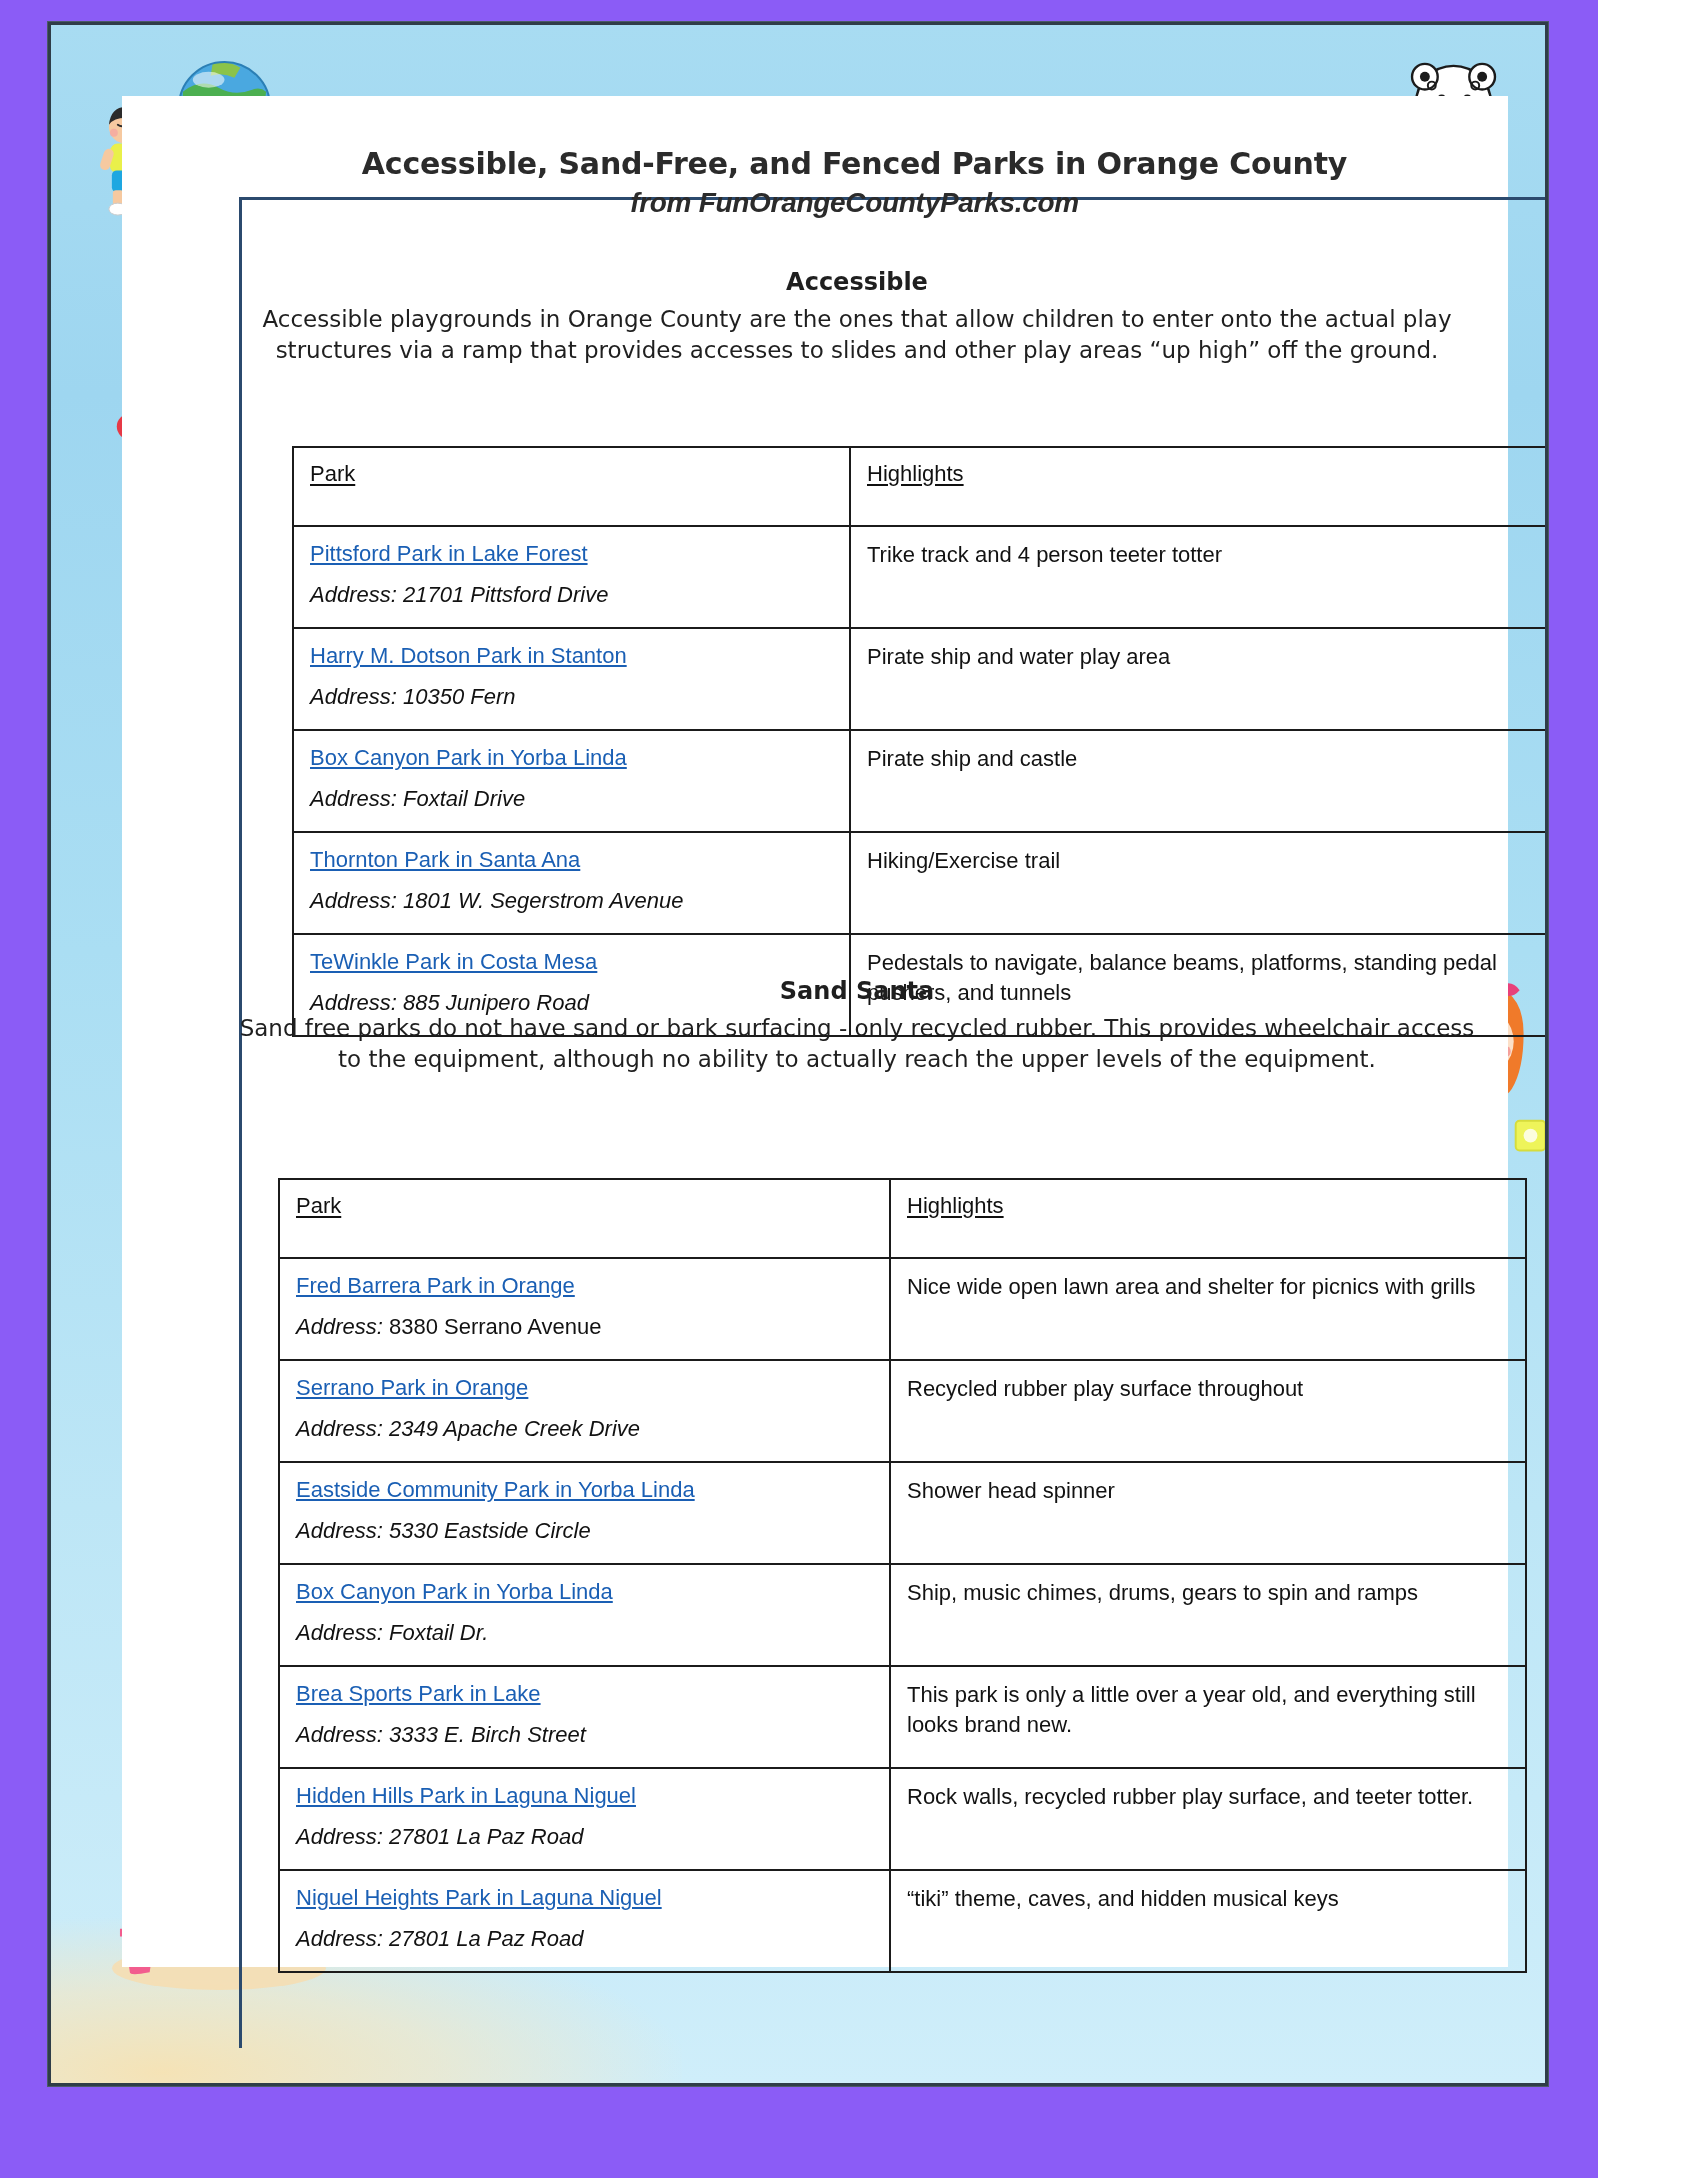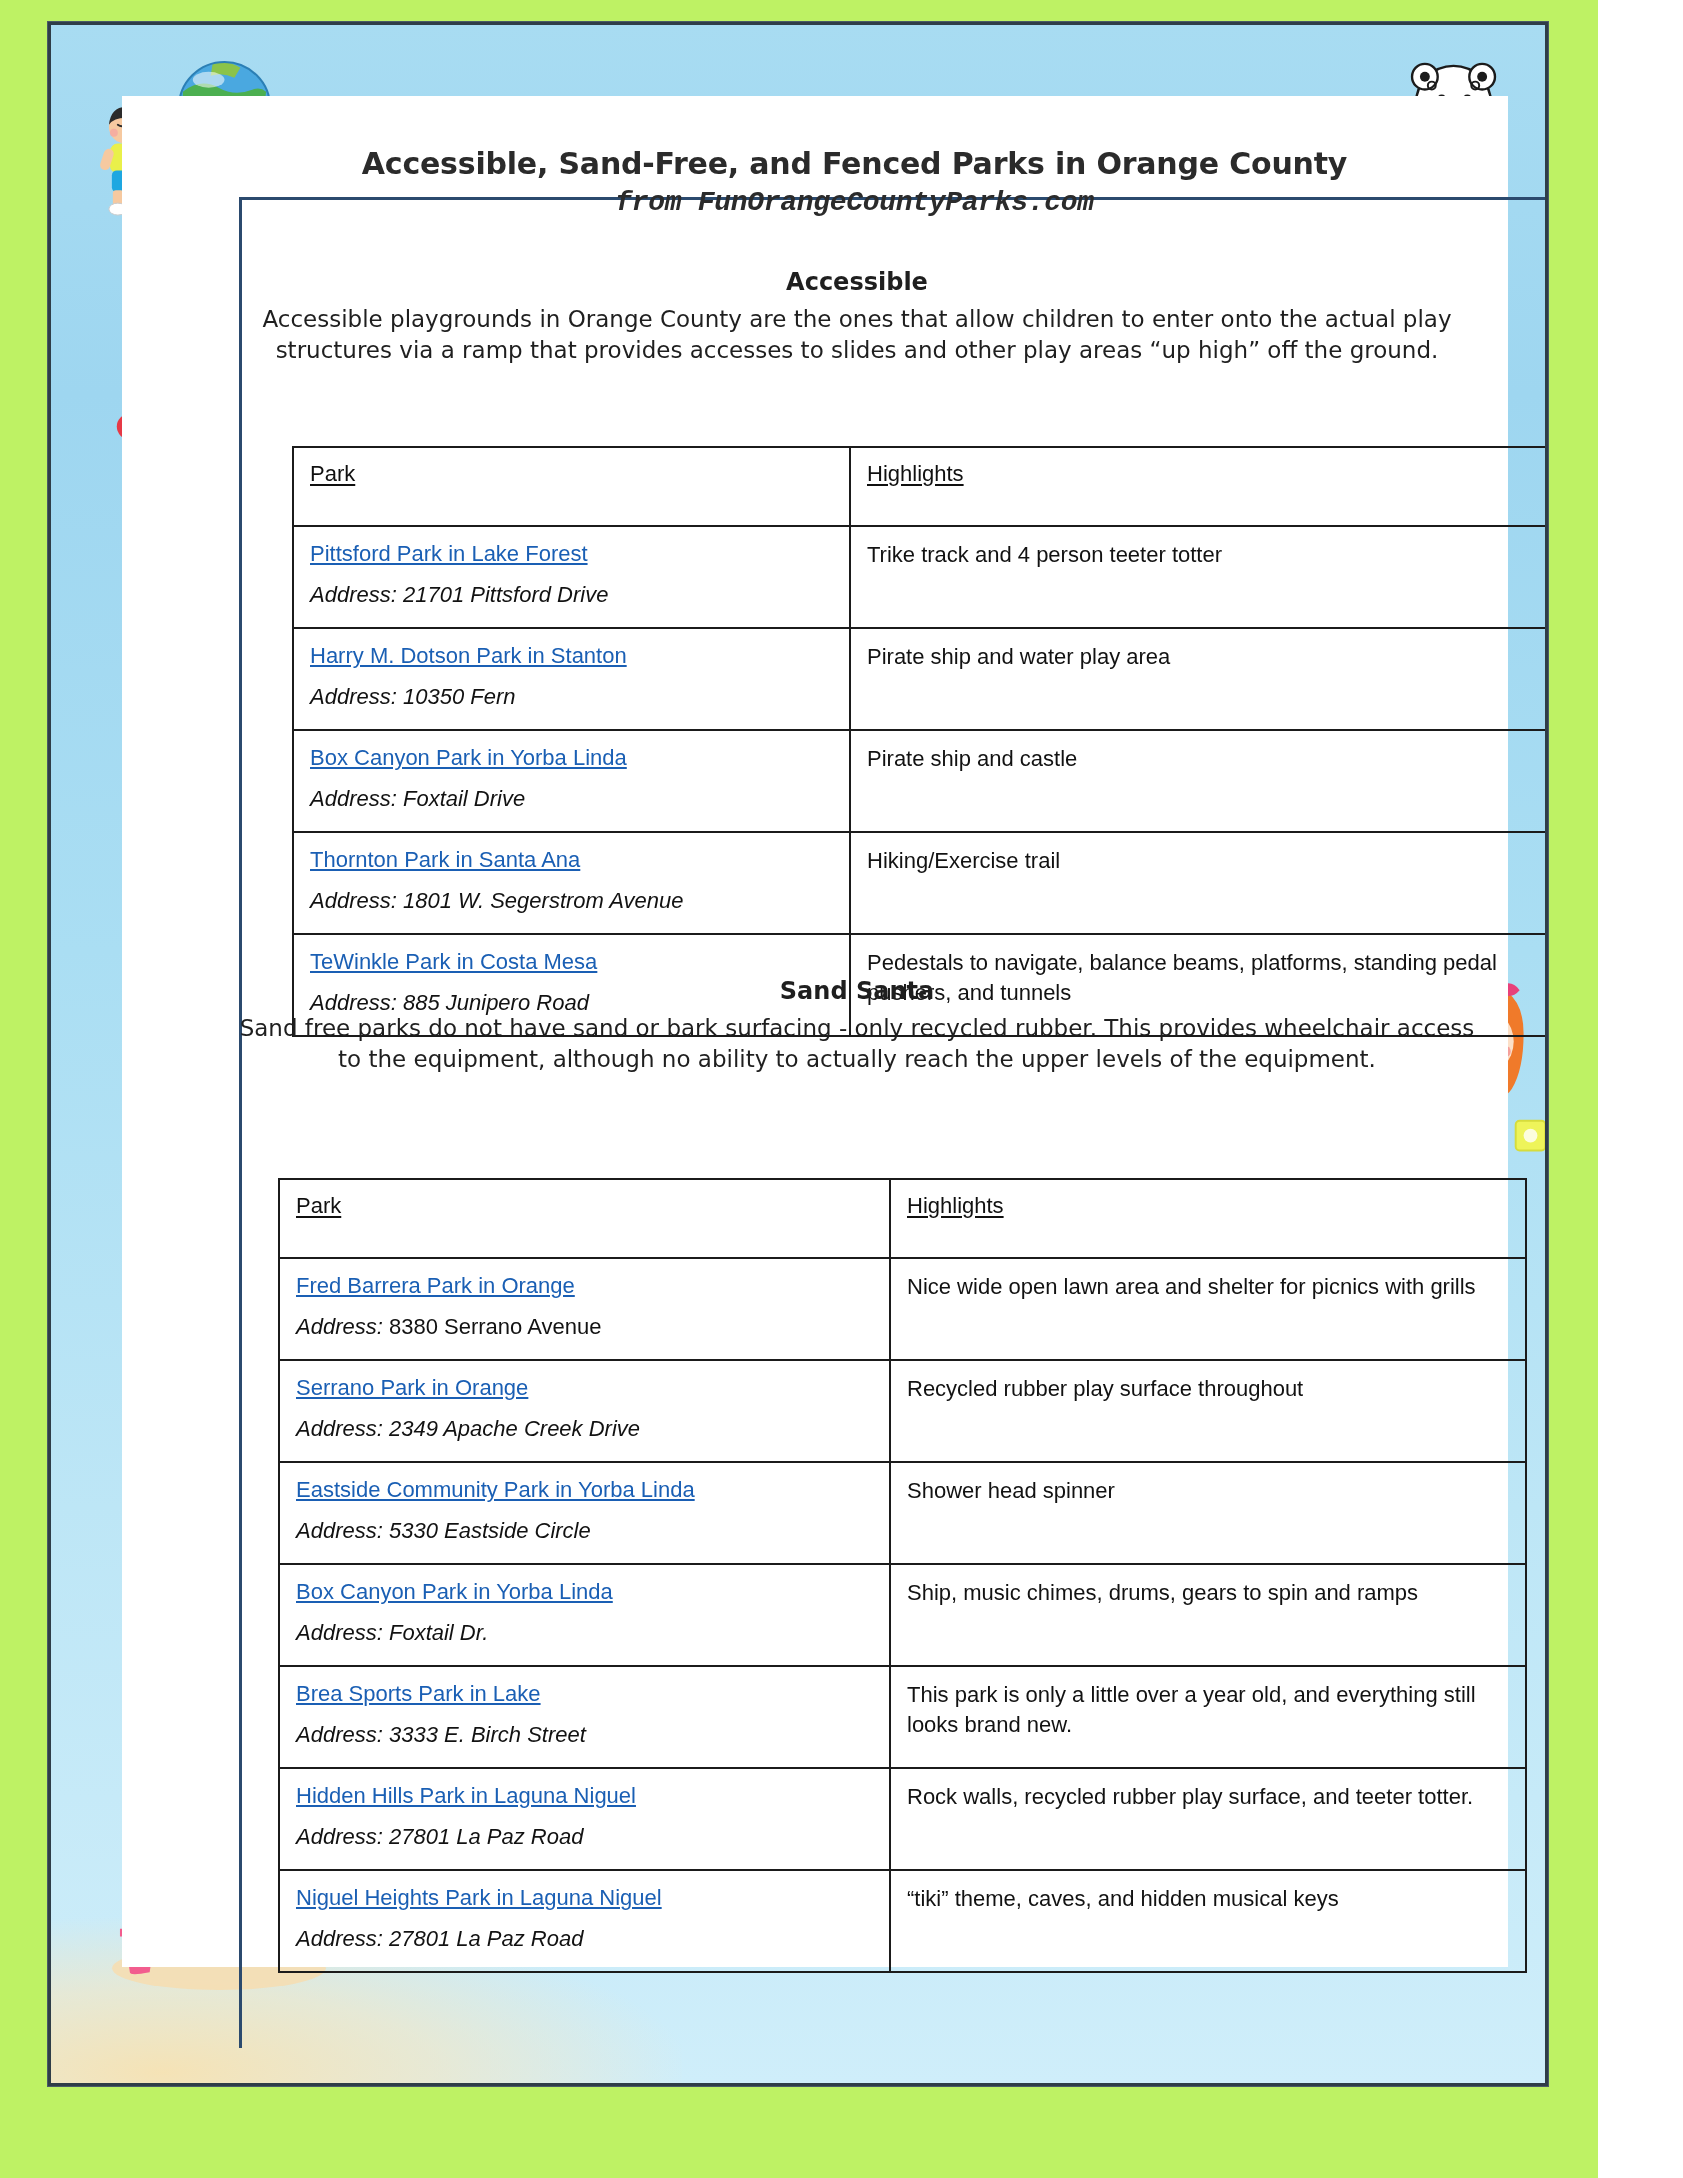--- a/index.html
+++ b/index.html
@@ -13,21 +13,21 @@
     font-family: "Liberation Sans", sans-serif;
     overflow: hidden;
   }
 
   
   .scan {
     position: absolute;
     left: 0; top: 0;
     width: 1598px;
     height: 2178px;
-    background: #bef264;
+    background: #8b5cf6;
   }
 
   
   .sheet {
     position: absolute;
     left: 48px;
     top: 22px;
     width: 1500px;
     height: 2064px;
     background:
@@ -84,21 +84,21 @@
   }
   .doc-title {
     font-family: "DejaVu Sans", sans-serif;
     font-weight: bold;
     font-size: 30px;
     color: #2b2b2b;
     letter-spacing: -0.2px;
     line-height: 1.18;
   }
   .doc-subtitle {
-    font-family: Liberation Mono, monospace;
+    font-family: Liberation Sans, sans-serif;
     font-weight: bold;
     font-style: italic;
     font-size: 28px;
     color: #2b2b2b;
     margin-top: 6px;
     letter-spacing: -0.3px;
   }
 
   
   .section-heading {

